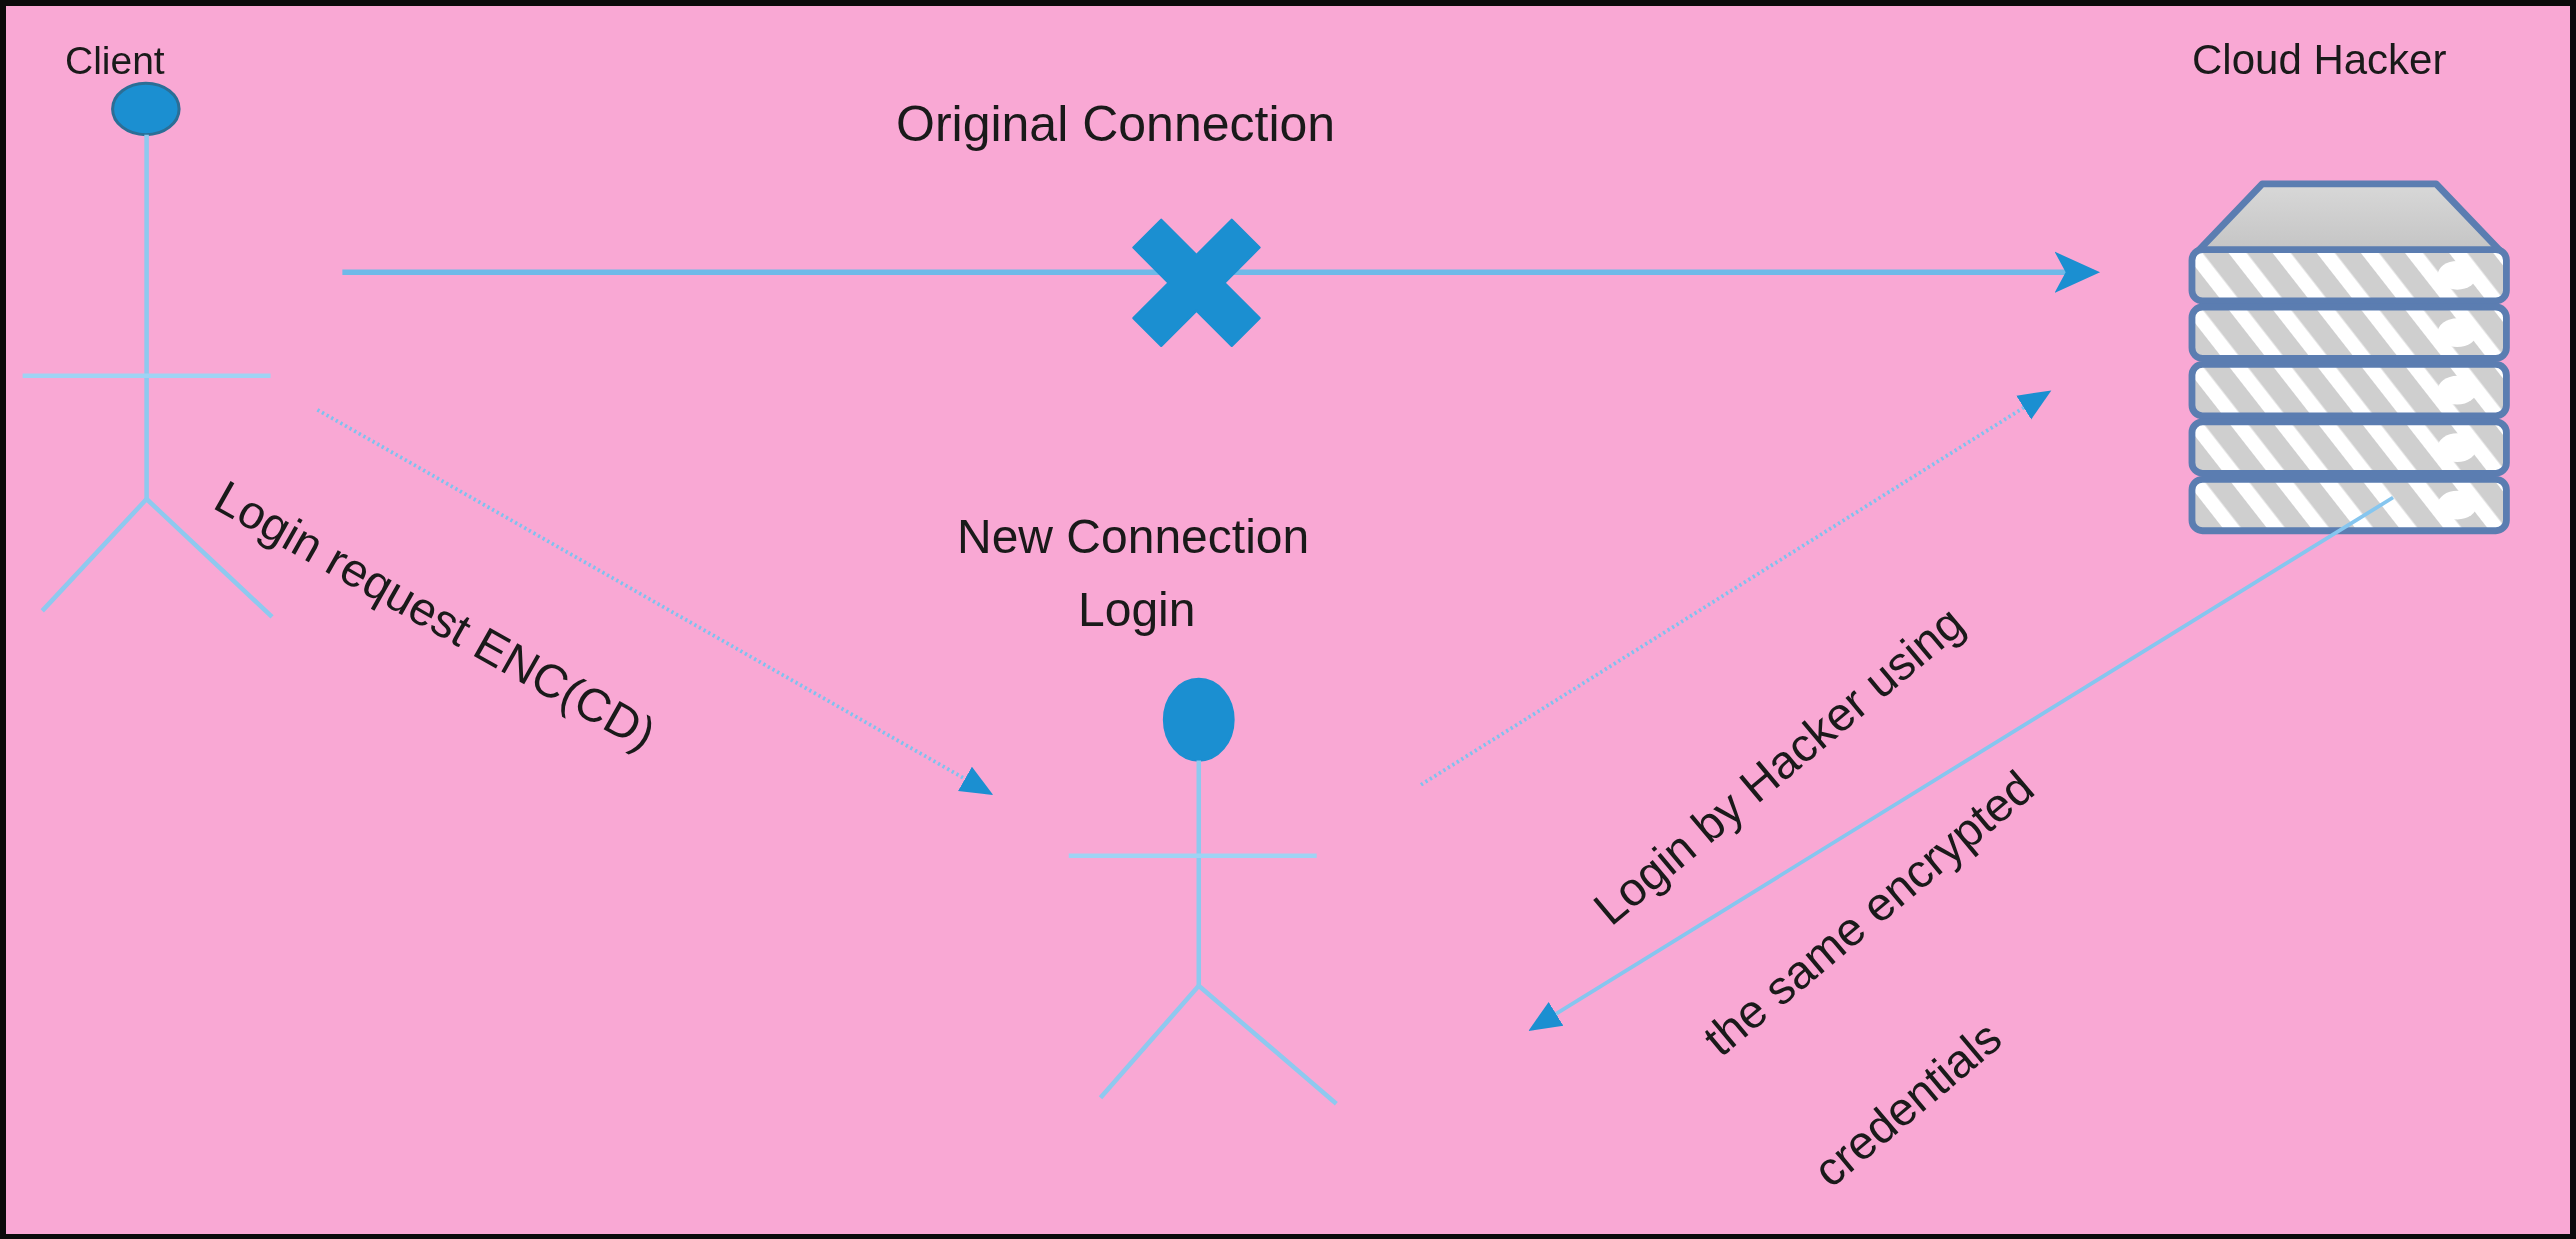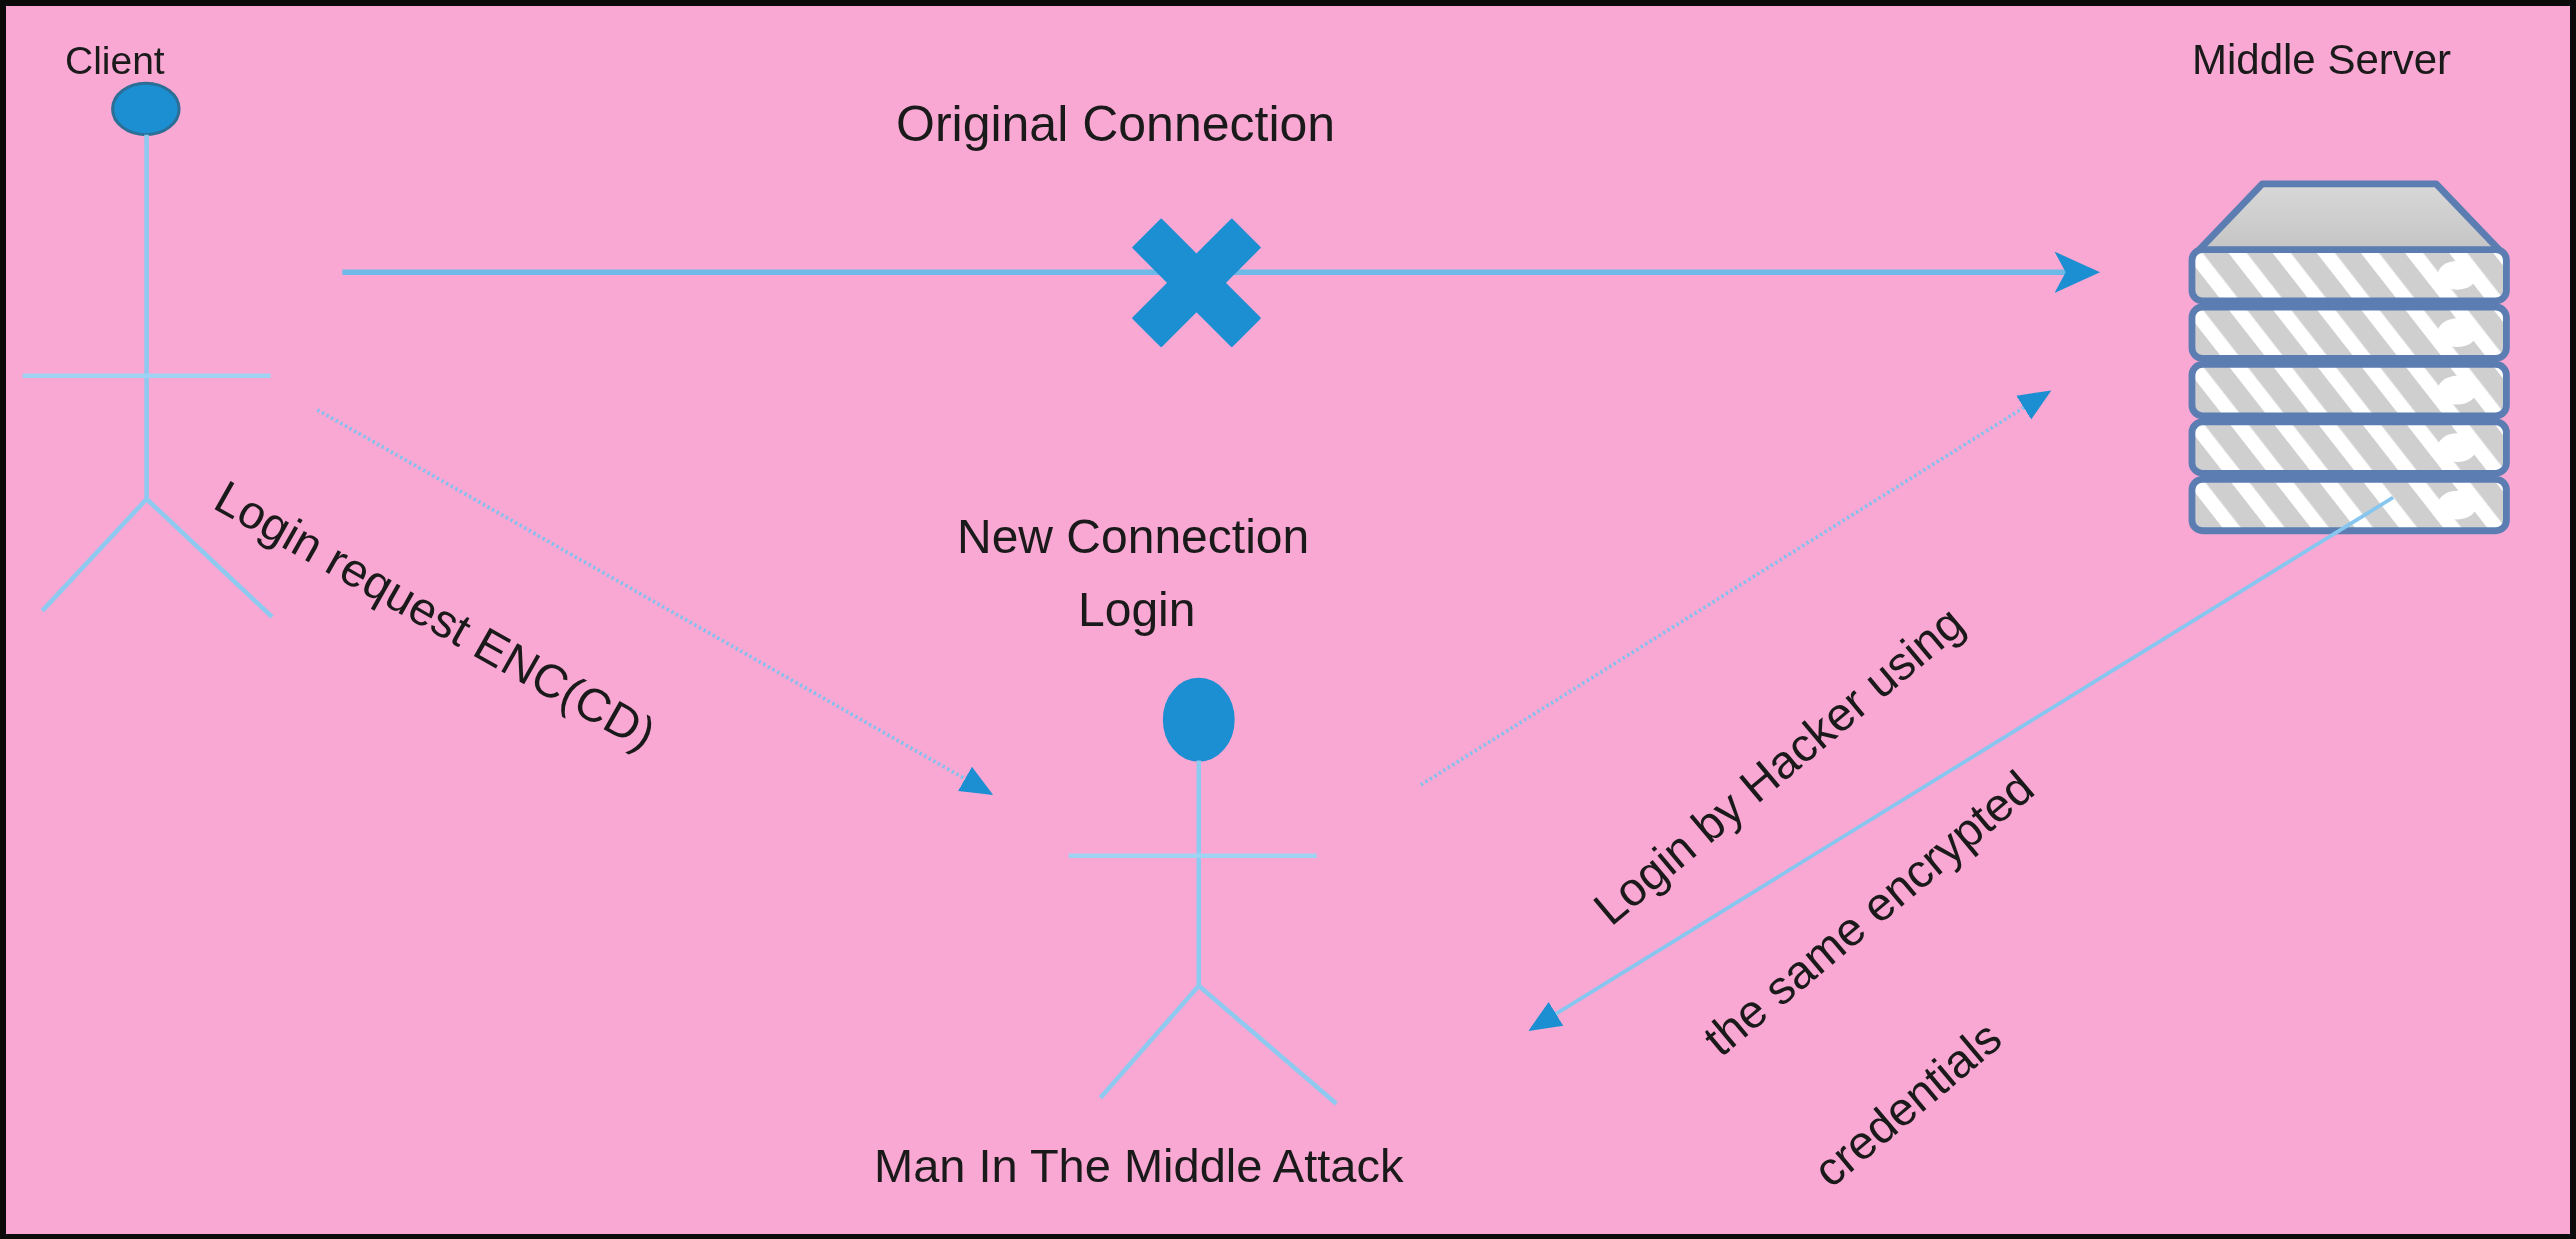--- a/index.html
+++ b/index.html
@@ -81,25 +81,24 @@
       <line x1="1578" y1="1296" x2="1448" y2="1444" stroke="#8ec9ef" stroke-width="6"></line>
       <line x1="1578" y1="1296" x2="1760" y2="1452" stroke="#8ec9ef" stroke-width="6"></line>
     </g>
 
     <line x1="1872" y1="1030" x2="2700" y2="512" stroke="#7ec2ef" stroke-width="5" stroke-dasharray="3 4" marker-end="url(#ah2)"></line>
 
     <line x1="3158" y1="650" x2="2020" y2="1352" stroke="#86c6ef" stroke-width="5" marker-end="url(#ah2)"></line>
   </svg>
 
   <div class="lbl t-client">Client</div>
-  <div class="lbl t-cloud">Middle Server</div>
+  <div class="lbl t-cloud">Cloud Hacker</div>
   <div class="lbl t-orig">Original Connection</div>
   <div class="lbl t-newconn">New Connection</div>
   <div class="lbl t-hacker">Login</div>
-  <div class="lbl t-mitm">Man In The Middle Attack</div>
 
   <div class="lbl rot-left">Login request ENC(CD)</div>
 
   <div class="lbl rot-right">
     <div>Login by Hacker using</div>
     <div>the same encrypted</div>
     <div>credentials</div>
   </div>
 
 </div>

